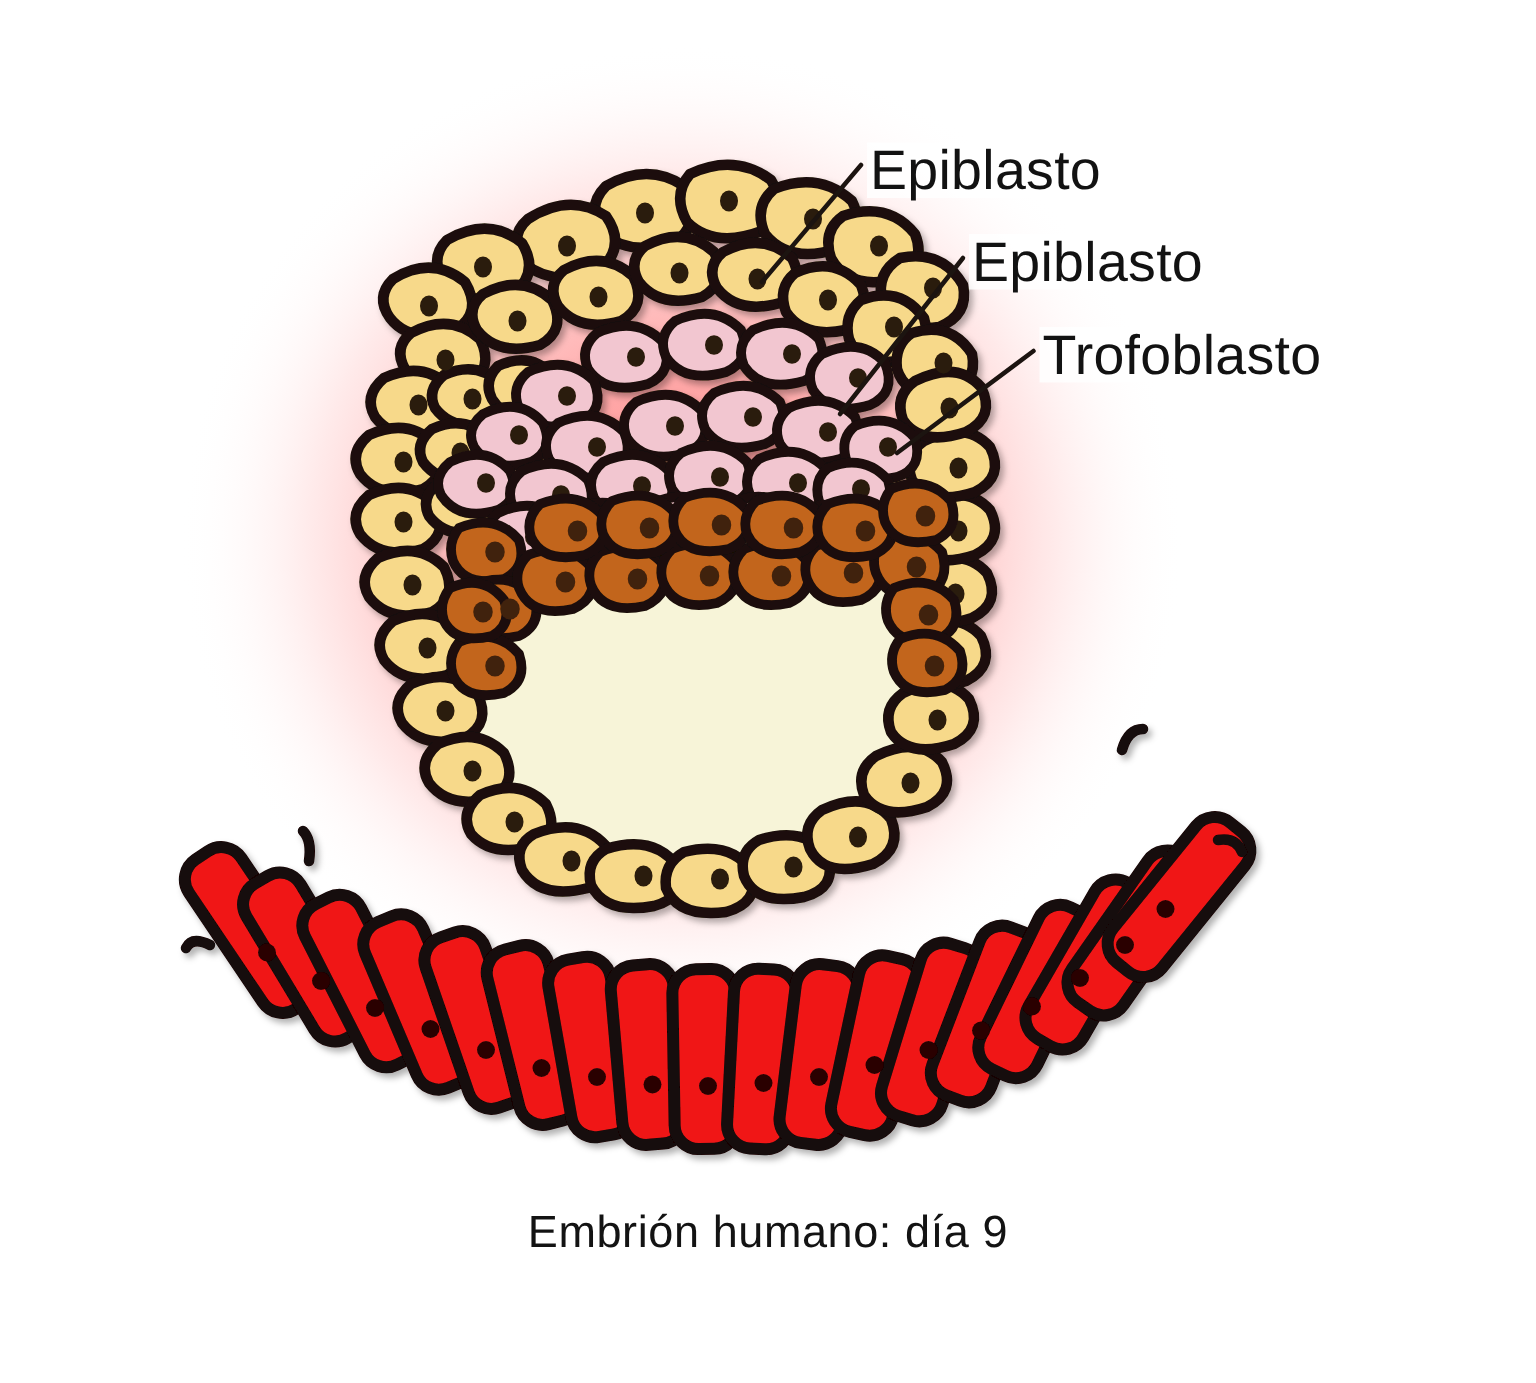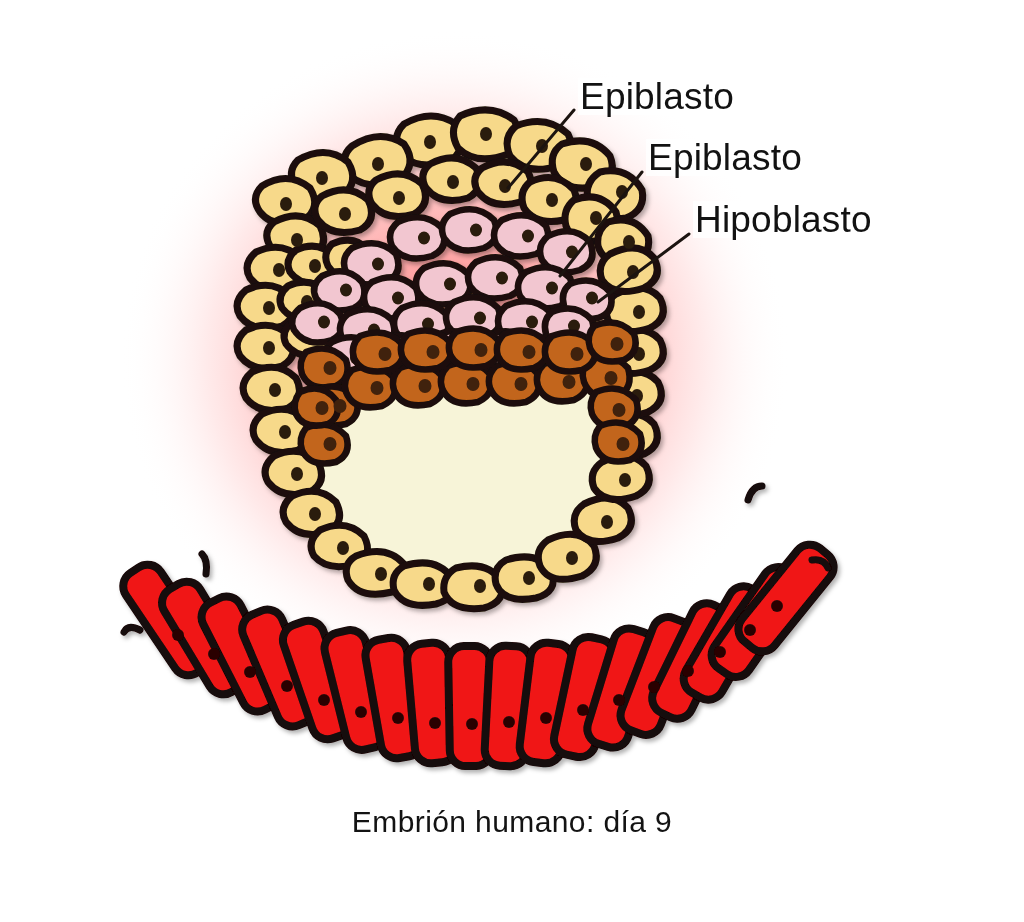--- a/index.html
+++ b/index.html
@@ -24,20 +24,21 @@
     position: absolute;
     font-family: "Liberation Sans", sans-serif;
     font-size: 37px;
     font-weight: 400;
     color: #121212;
     white-space: nowrap;
     letter-spacing: 0.2px;
     background: rgba(255,255,255,0.82);
     padding: 0 2px;
     line-height: 1.0;
+    margin-top: 17px;
   }
   #label-epiblasto { left: 578px; top: 78px; }
   #label-hipoblasto { left: 646px; top: 139px; }
   #label-trofoblasto { left: 693px; top: 201px; }
   #caption {
     position: absolute;
     left: 0;
     top: 805px;
     width: 1024px;
     text-align: center;
@@ -355,15 +356,15 @@
     <line x1="574" y1="110" x2="508" y2="188"></line>
     <line x1="642" y1="172" x2="560" y2="276"></line>
     <line x1="689" y1="234" x2="598" y2="302"></line>
   </g>
 </svg>
 
 <div class="label-text" id="label-epiblasto">Epiblasto</div>
 
 <div class="label-text" id="label-hipoblasto">Epiblasto</div>
 
-<div class="label-text" id="label-trofoblasto">Hipoblasto</div>
+<div class="label-text" id="label-trofoblasto">Trofoblasto</div>
 
 <div id="caption">Embrión humano: día 9</div>
 
 </body></html>

